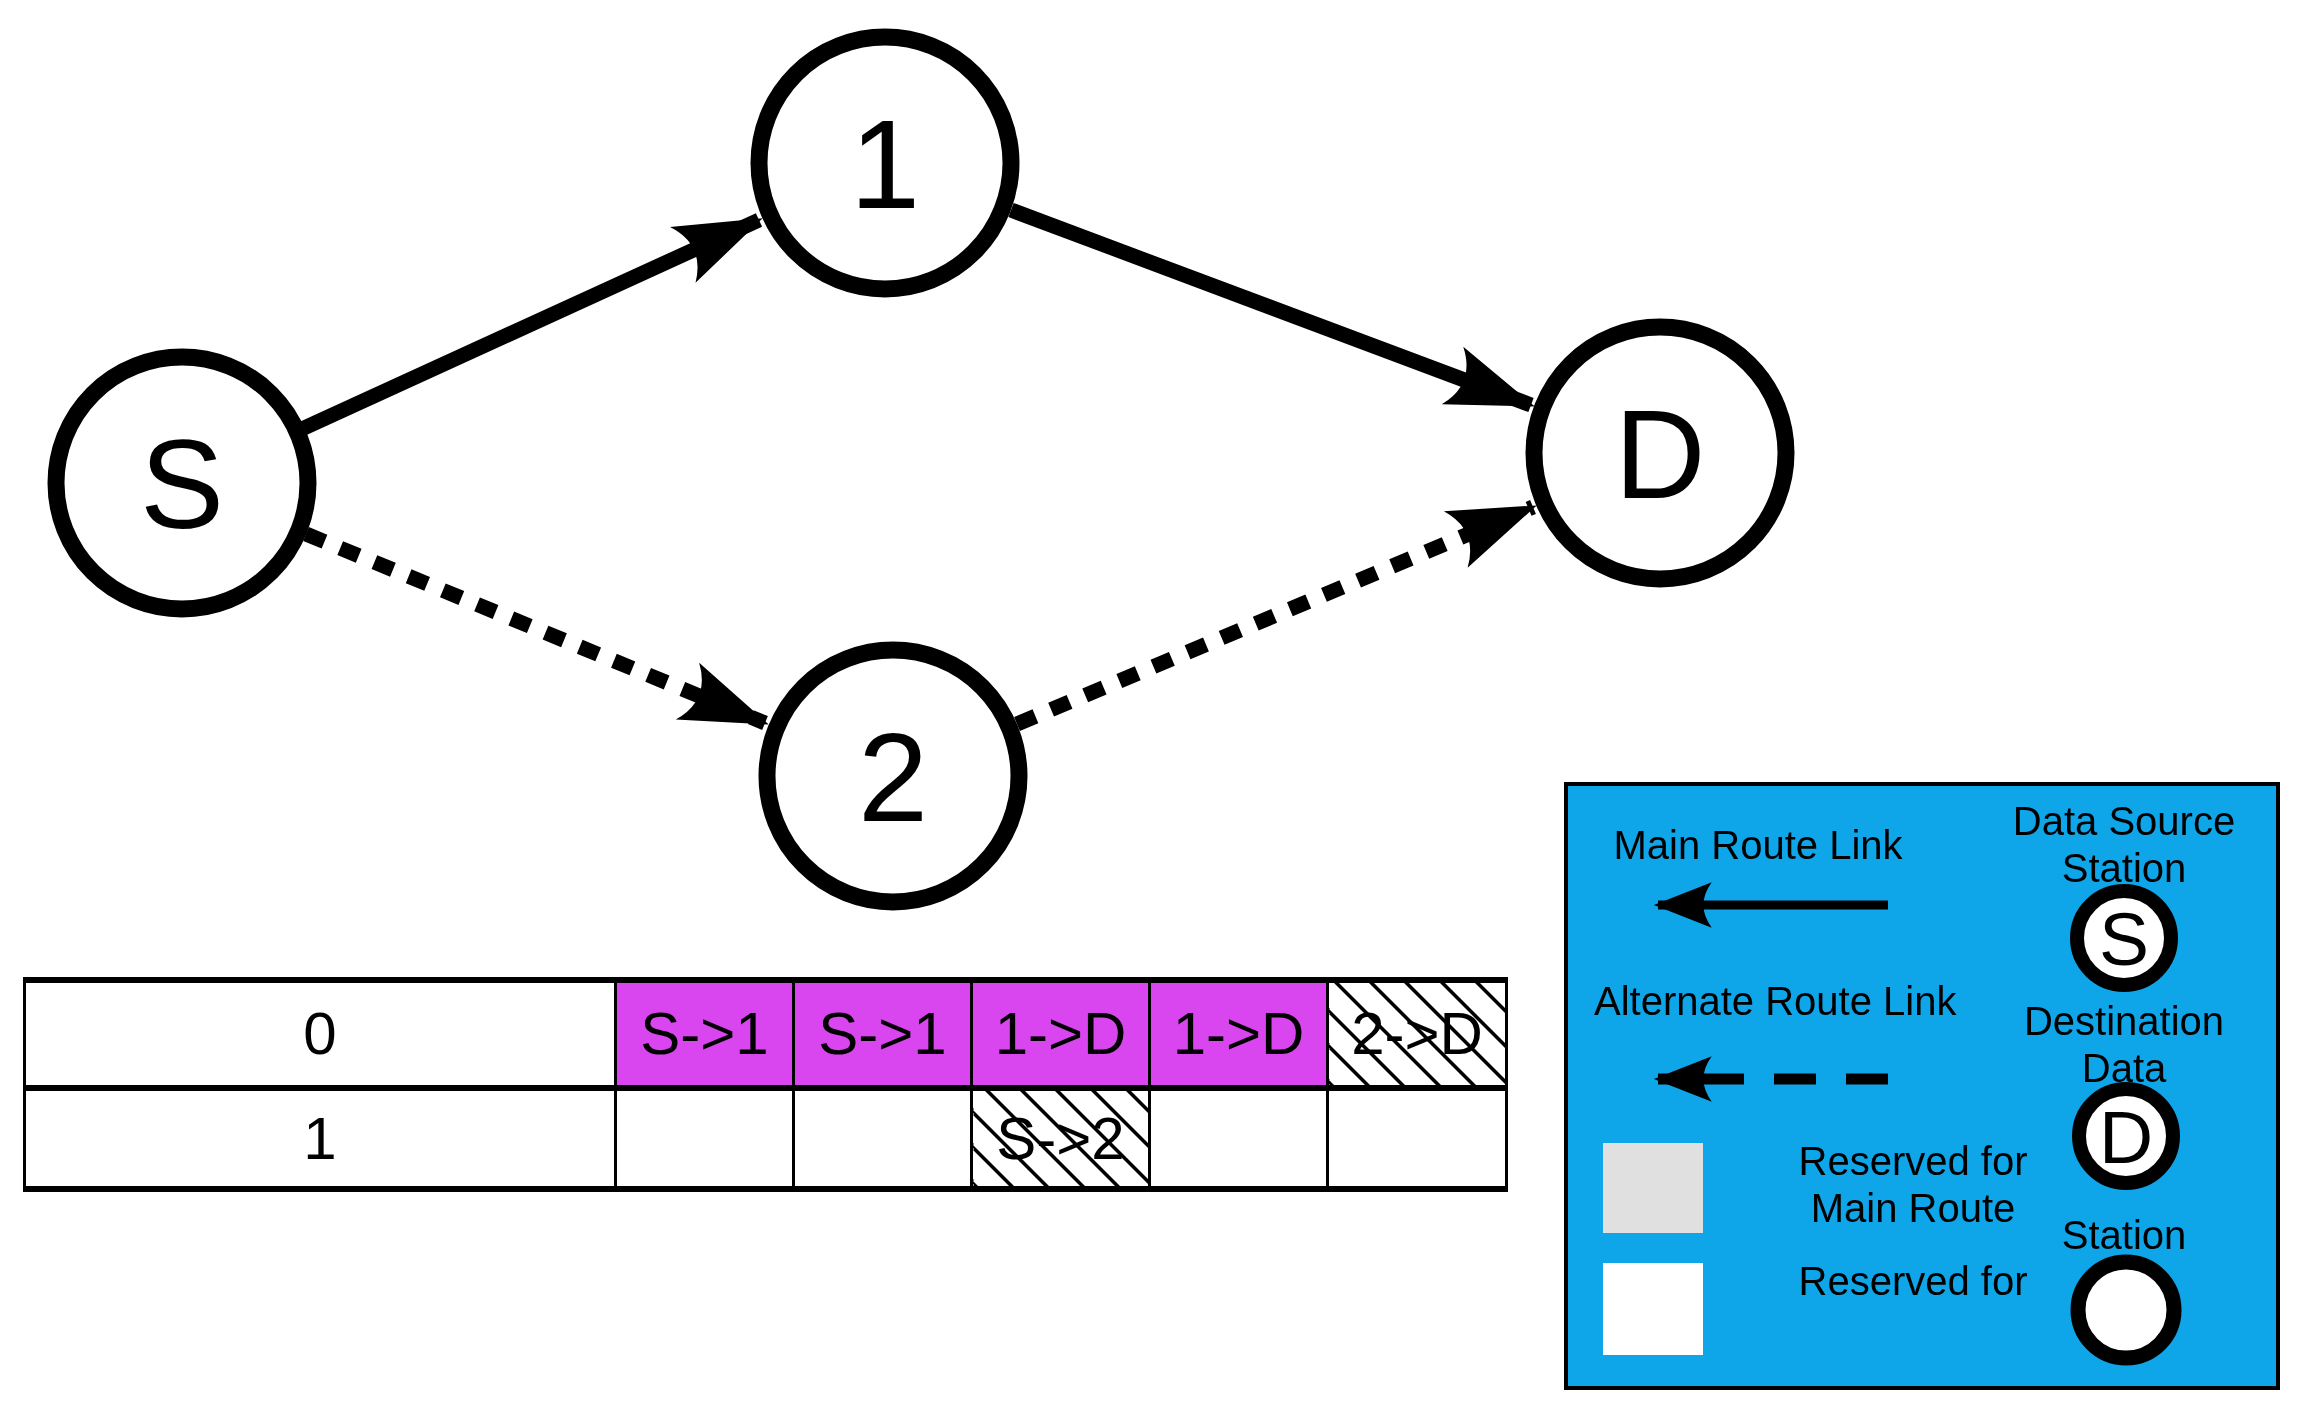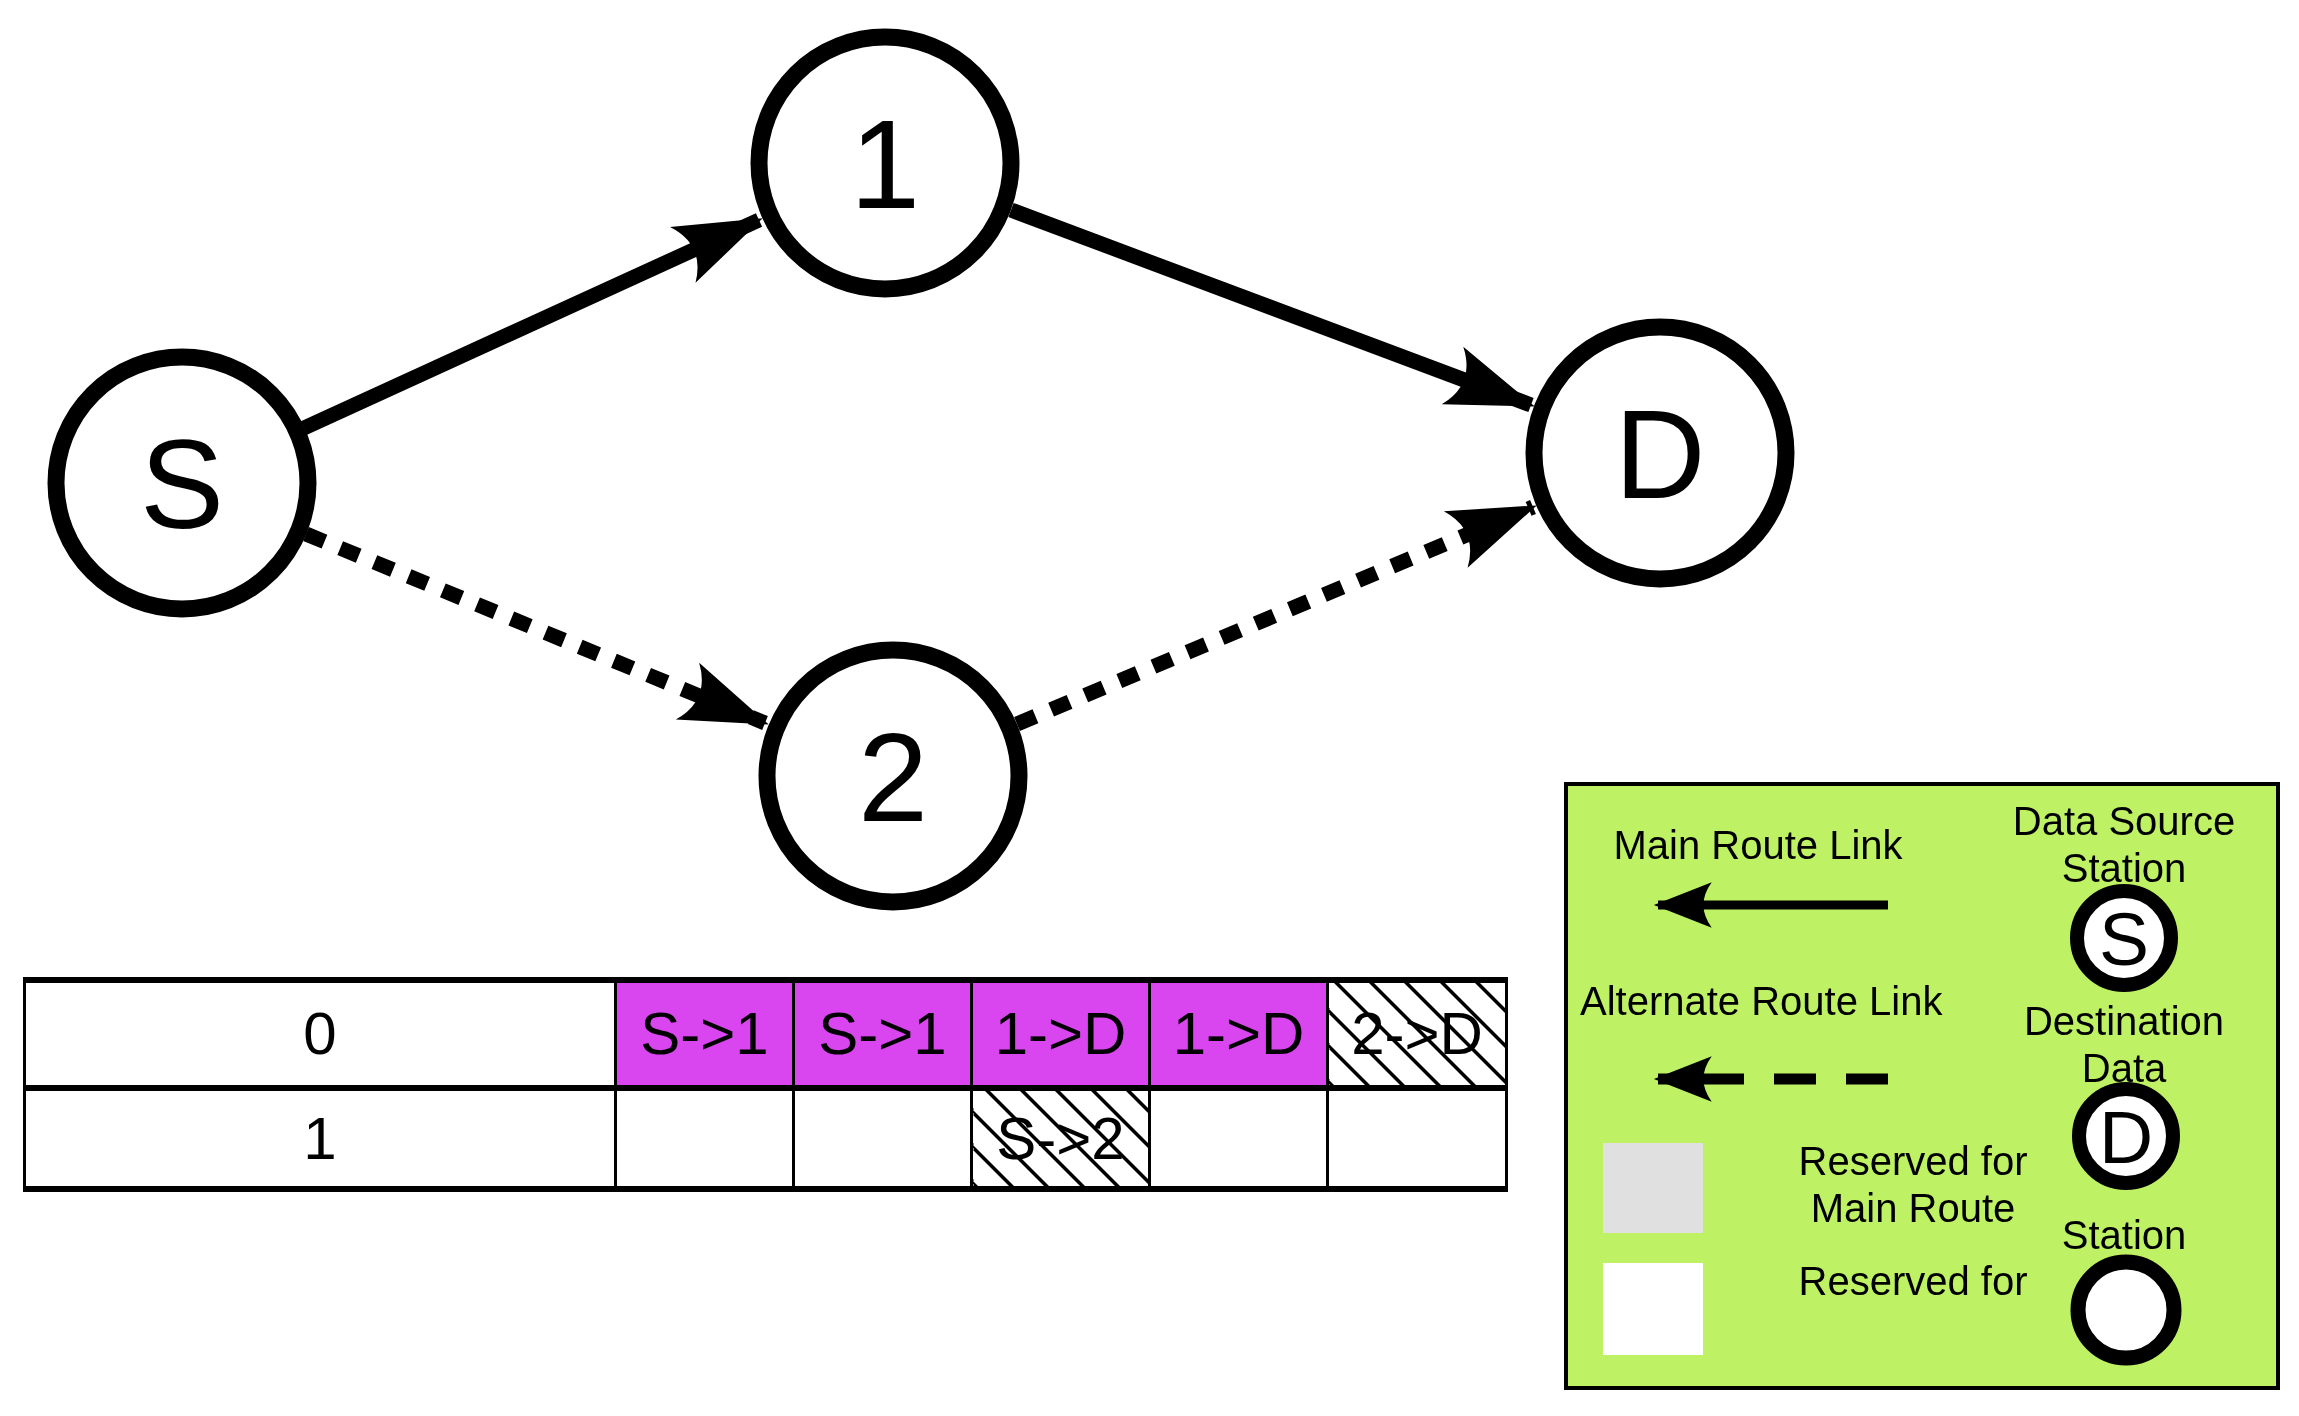--- a/index.html
+++ b/index.html
@@ -45,21 +45,21 @@
     background-image: repeating-linear-gradient(45deg,
       #000 0px, #000 3.5px, rgba(0,0,0,0) 3.5px, rgba(0,0,0,0) 25px);
   }
 
   
   .legend {
     position: absolute;
     left: 1564px; top: 782px;
     width: 716px; height: 608px;
     border: 4px solid #000;
-    background: #bef264;
+    background: #0ea5e9;
     font-size: 40px;
   }
   .legend .abs { position: absolute; }
   .lg-label { text-align: center; line-height: 47px; white-space: nowrap; }
   .lg-left  { text-align: center; line-height: 47px; white-space: nowrap; }
   .swatch-main { background: #e0e0e0; }
   .swatch-alt  { background: #fff; }
 </style>
 </head>
 <body>
@@ -128,21 +128,21 @@
     </tbody>
   </table>
 
   <div class="legend">
 
     <div class="abs lg-label" style="left:40px; top:36px; width:300px;">Main Route Link</div>
     <svg class="abs" style="left:30px; top:84px;" width="300" height="70">
       <line x1="290" y1="35" x2="60" y2="35" stroke="#000" stroke-width="9" marker-end="url(#arrowLegend)"></line>
     </svg>
 
-    <div class="abs lg-label" style="left:12px; top:192px; width:348px;">Alternate Route Link</div>
+    <div class="abs lg-label" style="left:26px; top:192px; width:348px;">Alternate Route Link</div>
     <svg class="abs" style="left:30px; top:258px;" width="300" height="70">
       <line x1="290" y1="35" x2="60" y2="35" stroke="#000" stroke-width="11" stroke-dasharray="42 30" marker-end="url(#arrowLegend)"></line>
     </svg>
 
     <div class="abs swatch-main" style="left:35px; top:357px; width:100px; height:90px;"></div>
     <div class="abs lg-left" style="left:165px; top:352px; width:360px;">
       <div>Reserved for</div>
       <div>Main Route</div>
     </div>
 

